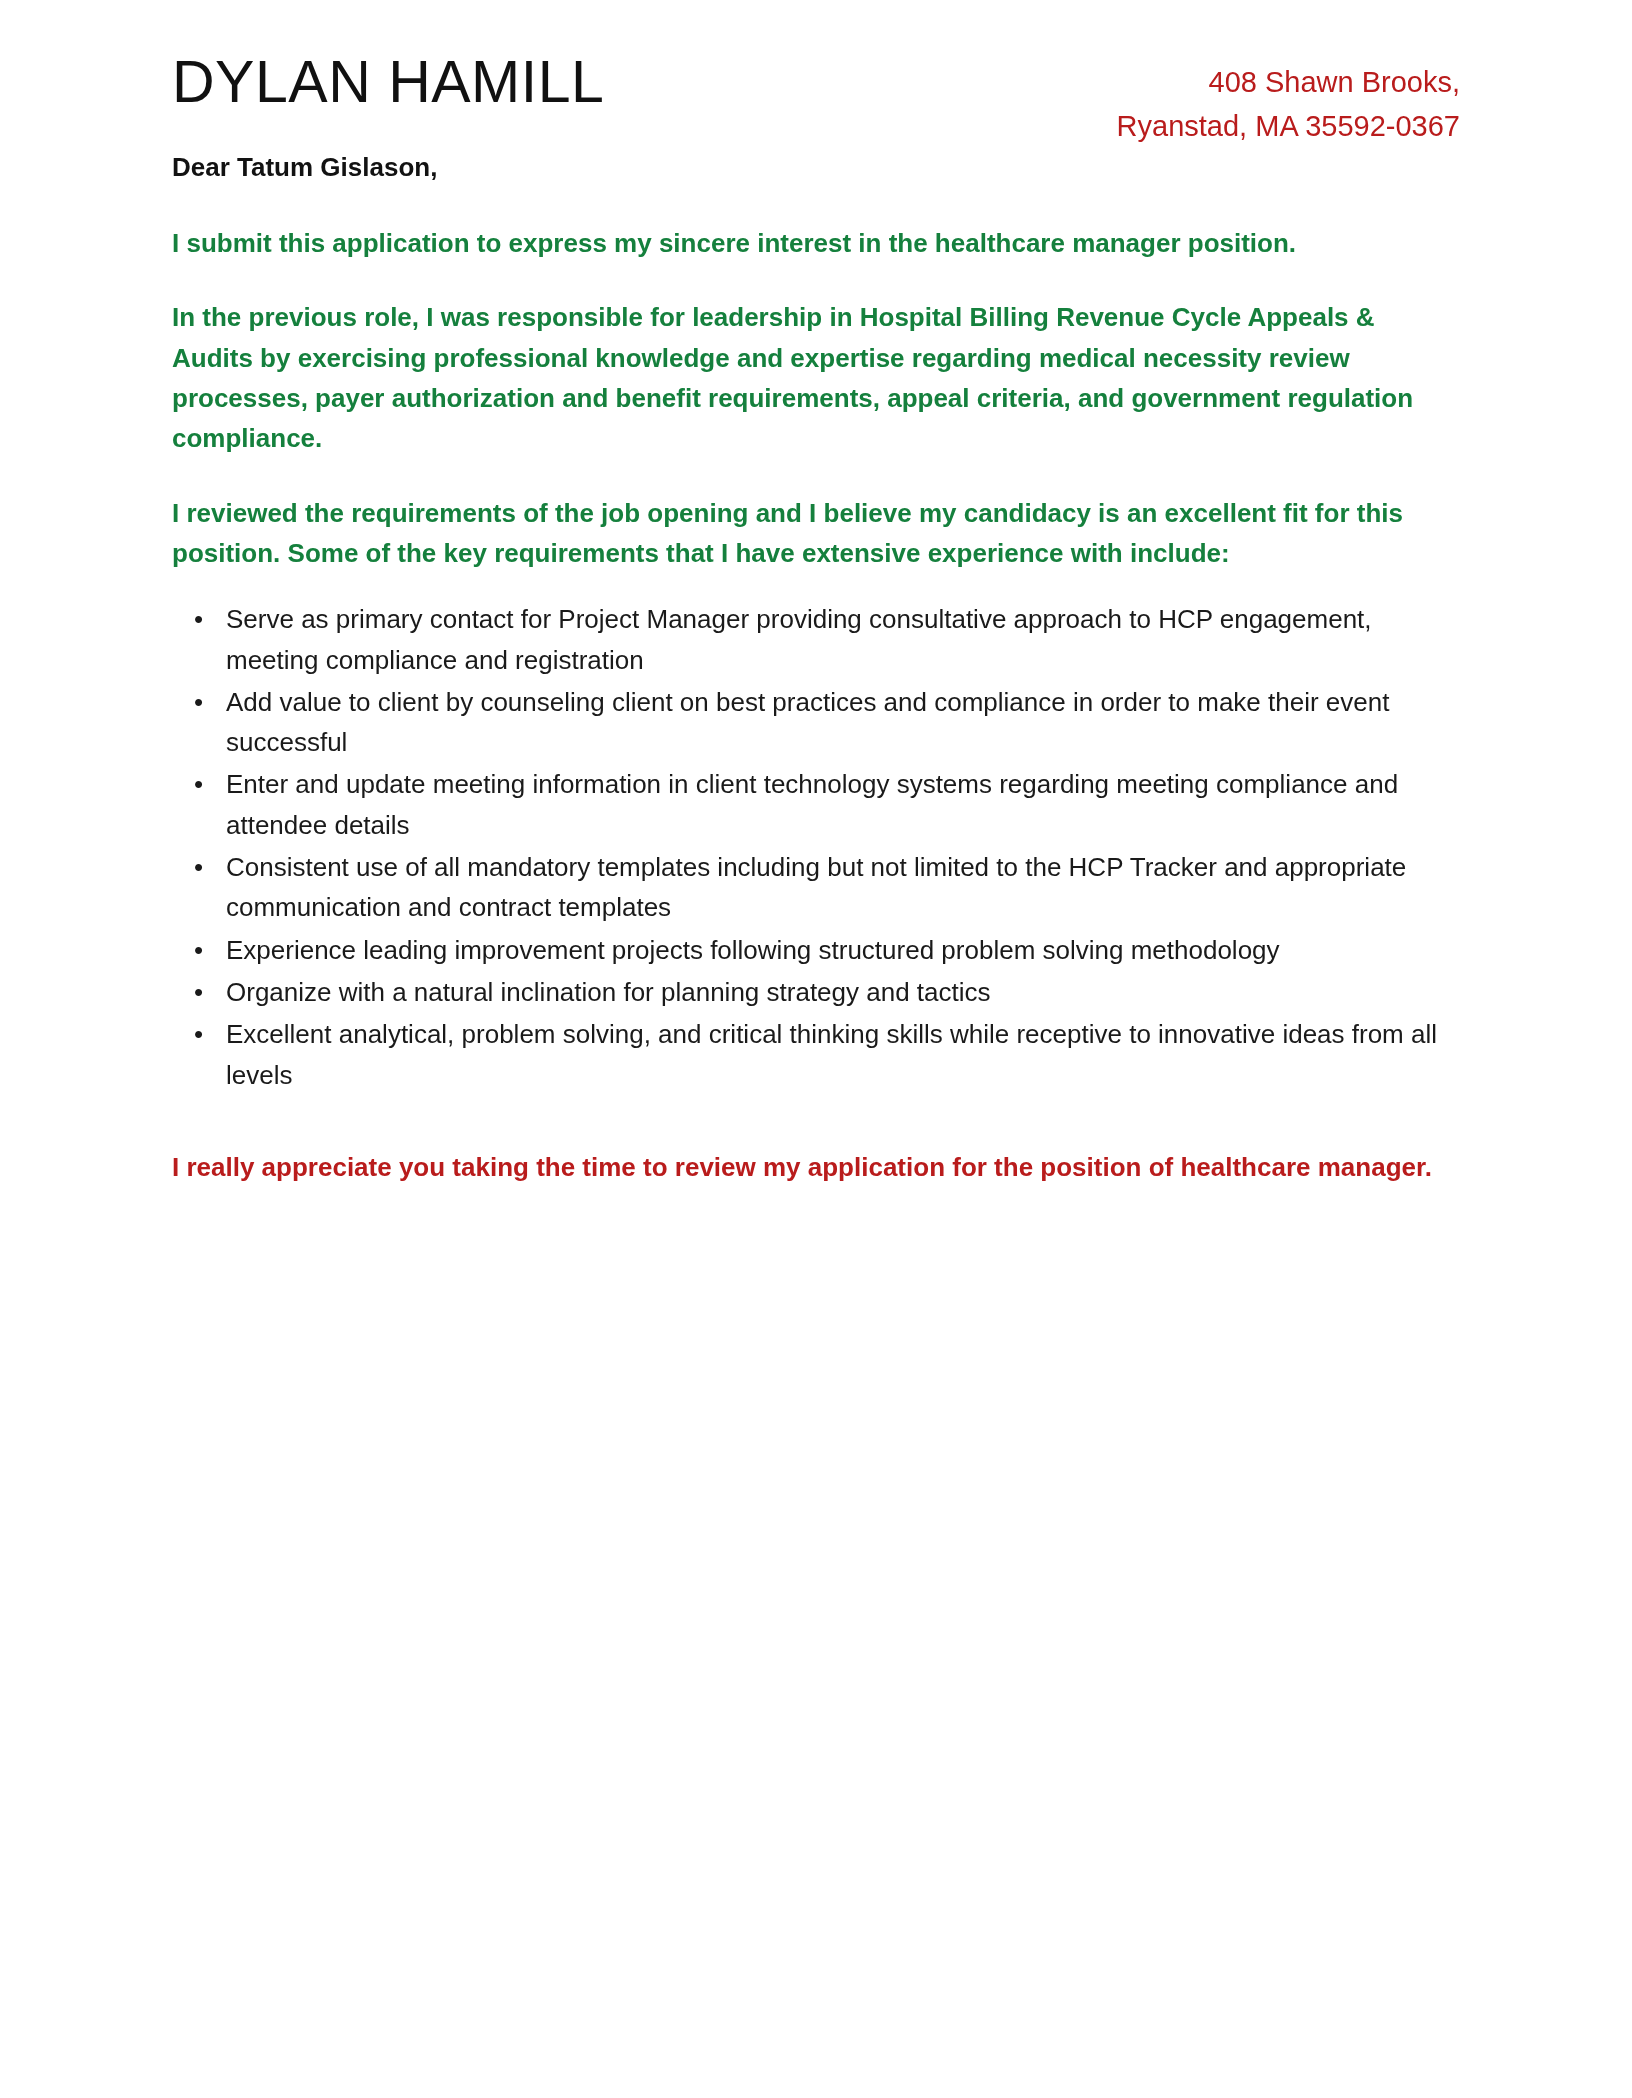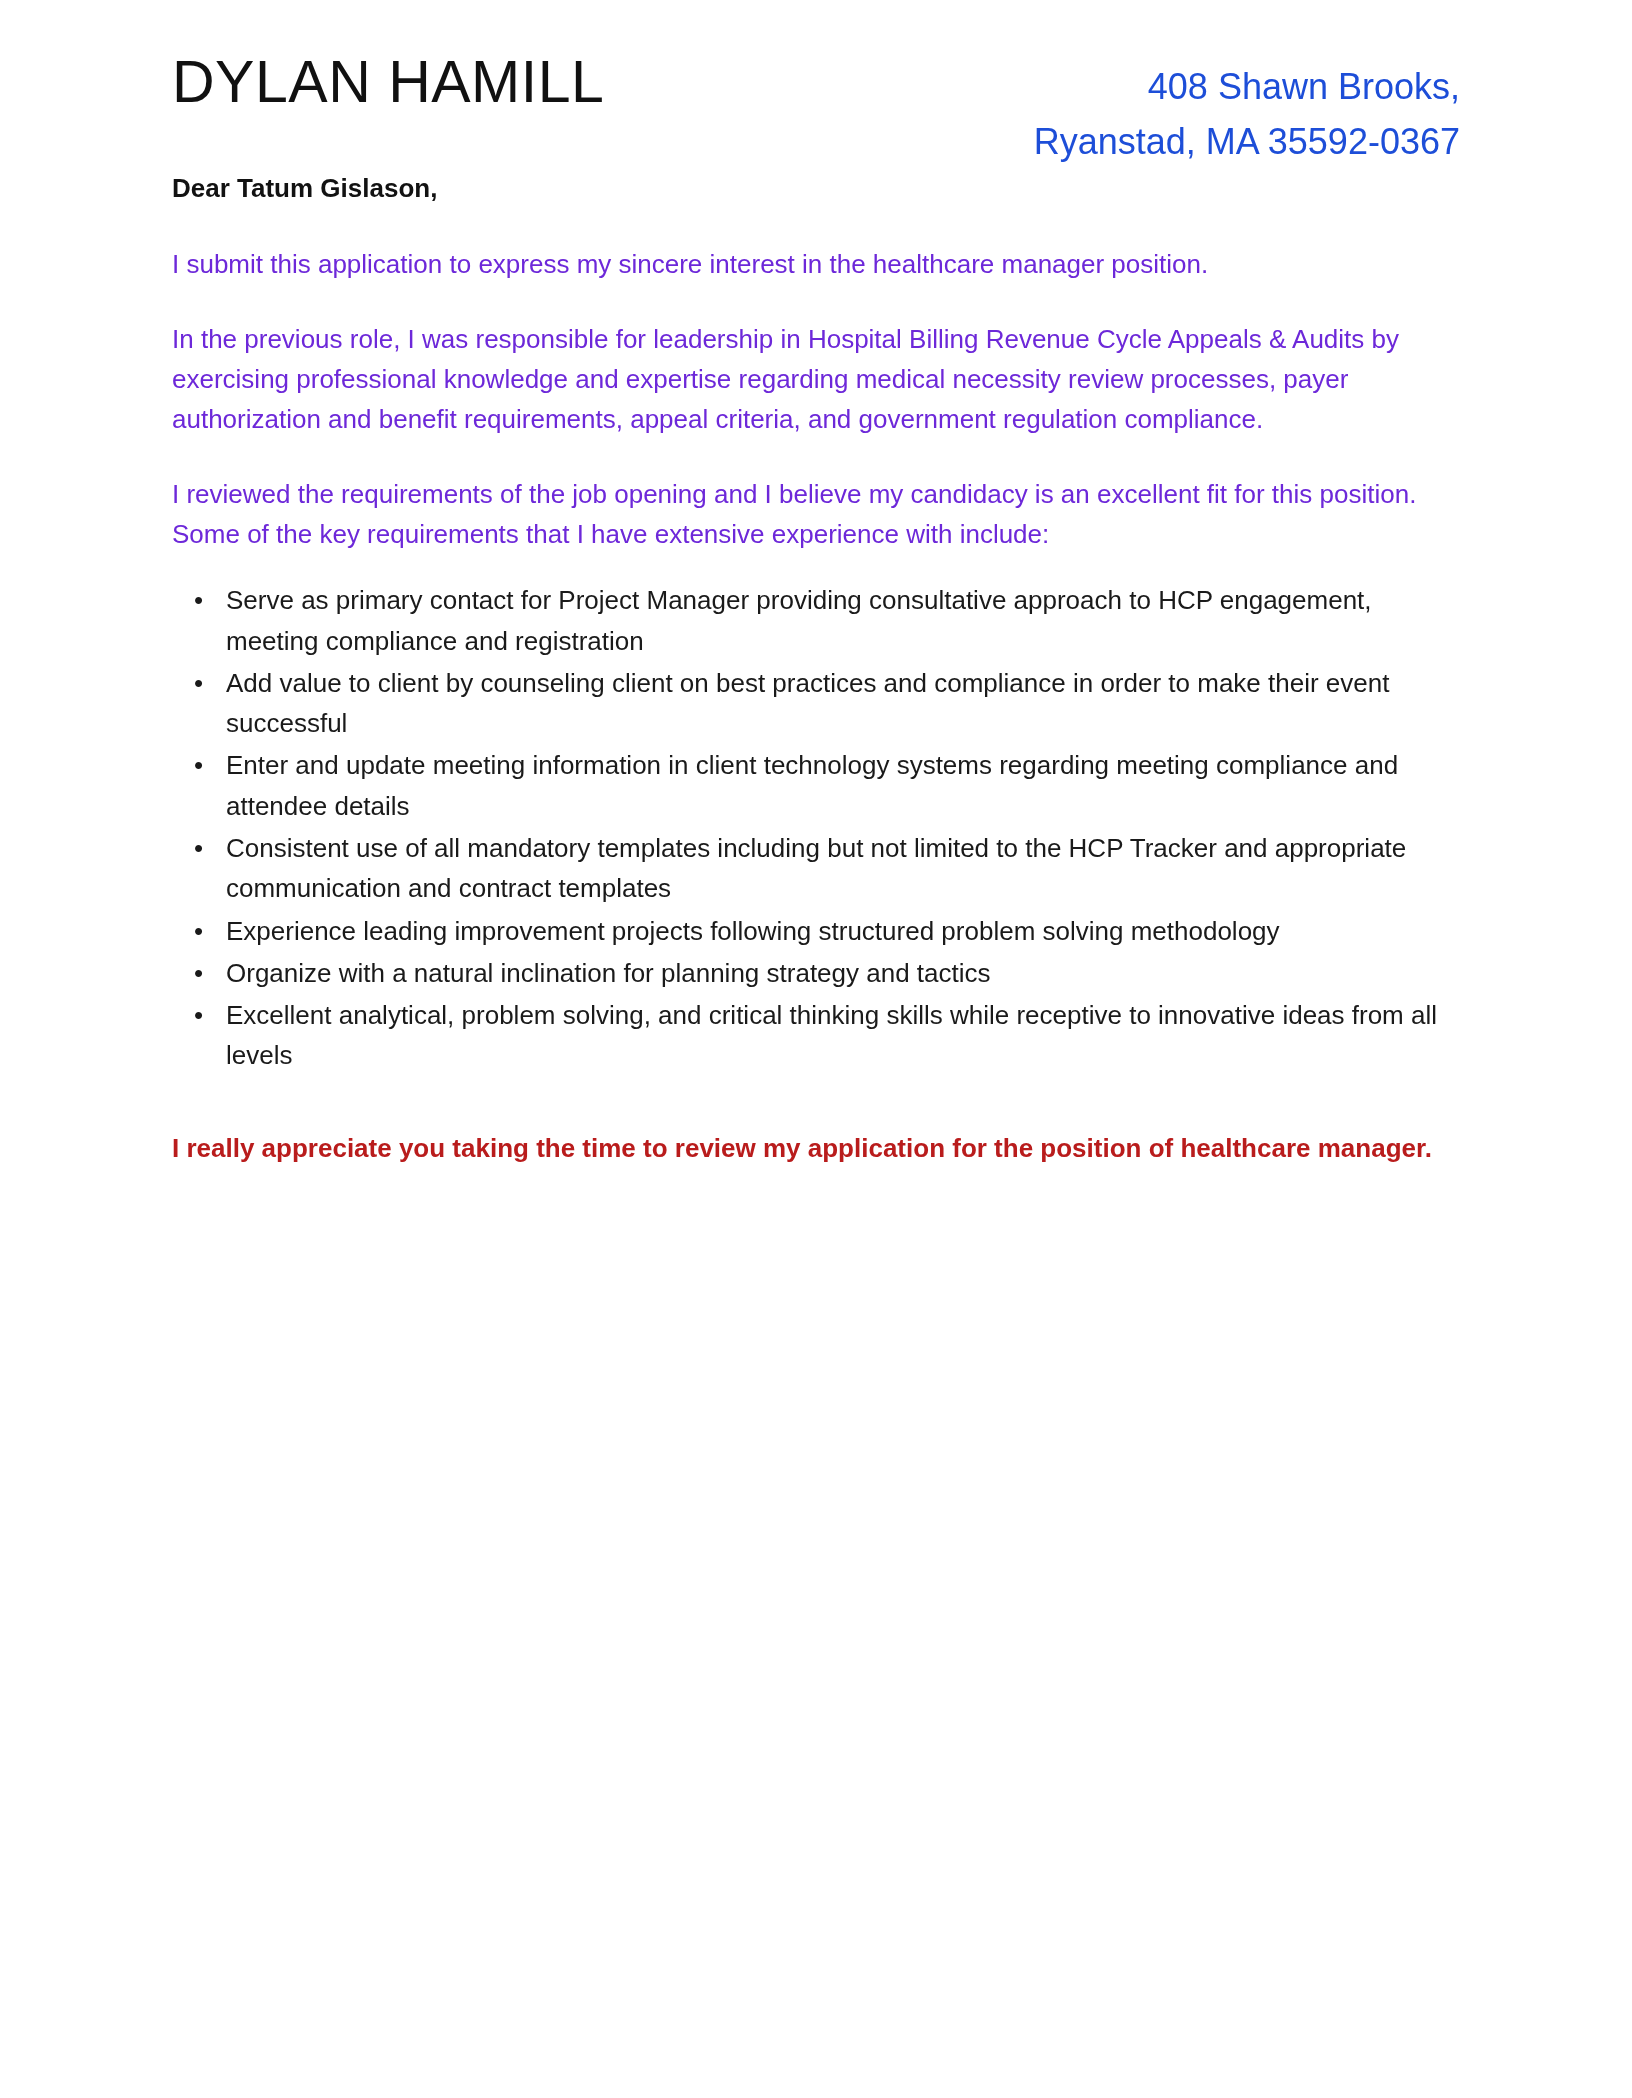--- a/index.html
+++ b/index.html
@@ -45,23 +45,23 @@
     text-transform: uppercase;
     color: #111111;
     white-space: nowrap;
     margin: 0;
   }
 
   .address-block {
     flex: 0 0 auto;
     text-align: right;
     padding-top: 8px;
-    font-size: 36px;
+    font-size: 29px;
     line-height: 1.52;
-    color: #1d4ed8;
+    color: #b91c1c;
     font-weight: 400;
   }
   .address-line {
     display: block;
     white-space: nowrap;
   }
 
   
   .letter-body {
     width: 1288px;
@@ -70,24 +70,24 @@
   .salutation {
     font-size: 26px;
     font-weight: 700;
     line-height: 1.5;
     margin: 0 0 36px 0;
     color: #121212;
   }
 
   .para {
     font-size: 26px;
-    font-weight: 400;
+    font-weight: 700;
     line-height: 1.55;
     margin: 0 0 34px 0;
-    color: #6d28d9;
+    color: #15803d;
   }
 
   .para.bold {
     font-weight: 700;
     color: #b91c1c;
     margin-top: 52px;
     margin-bottom: 38px;
   }
 
   .para.tight-intro {

